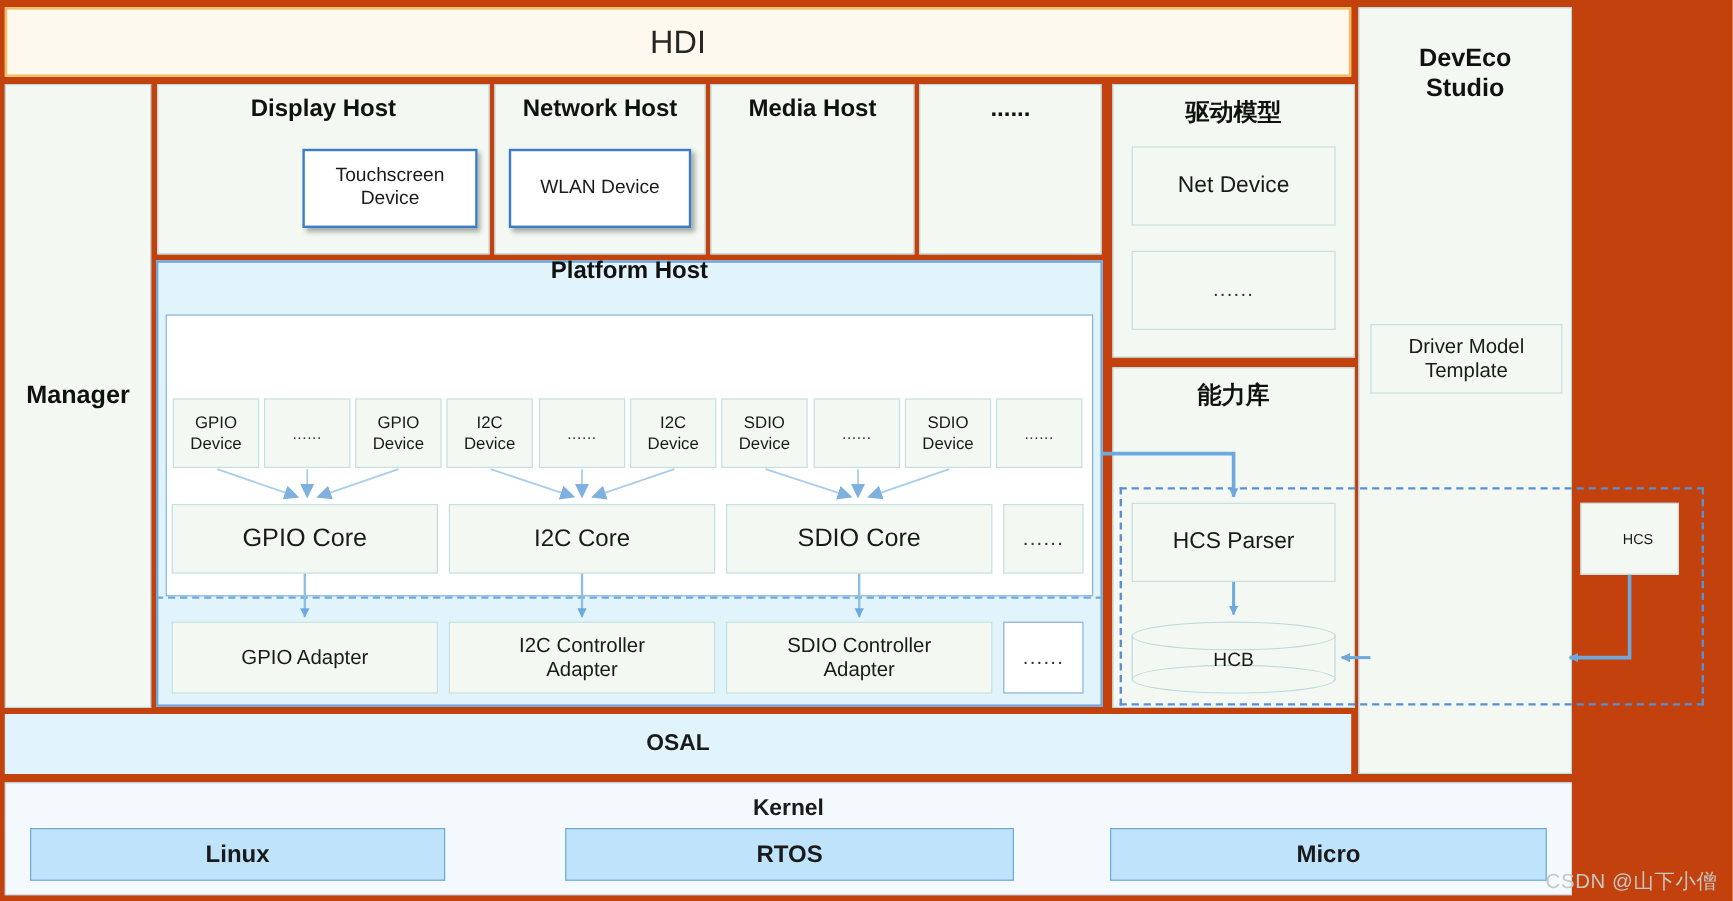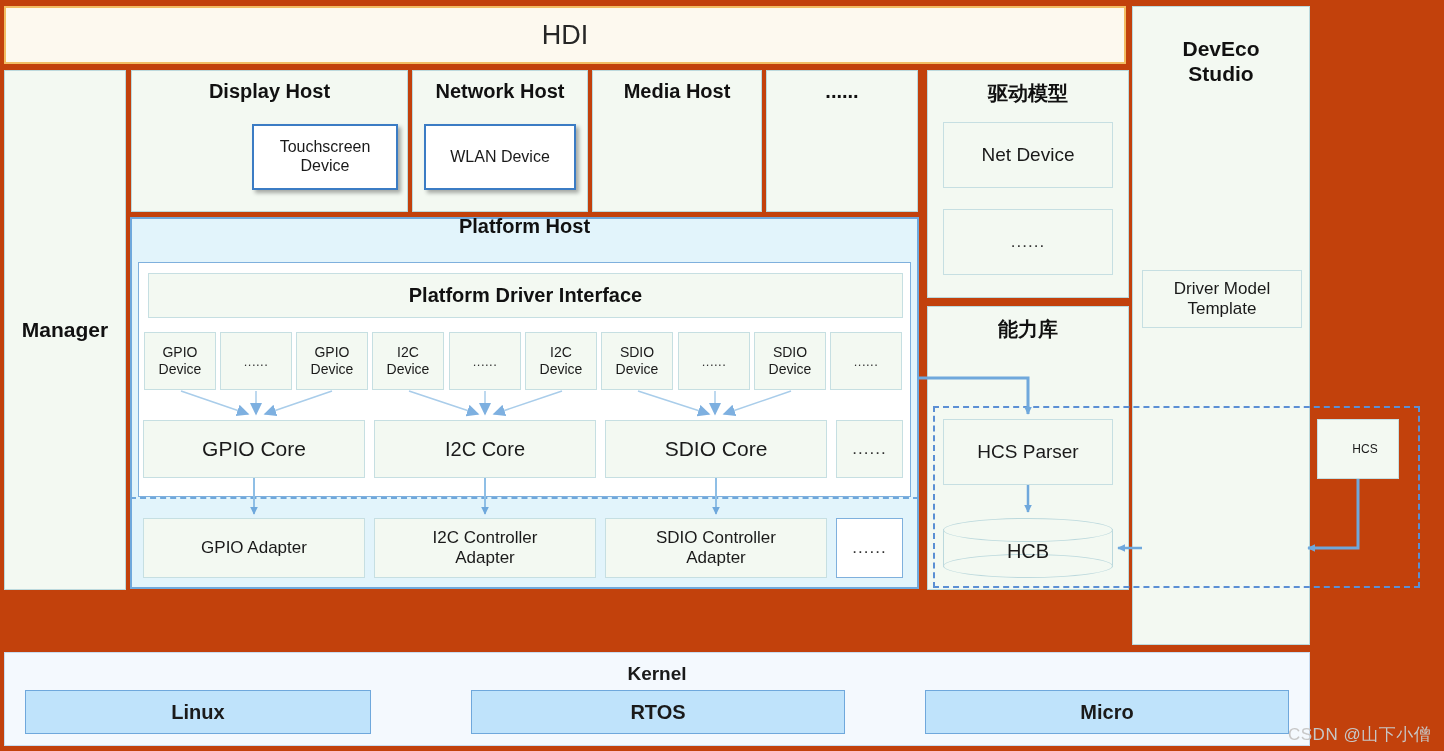--- a/index.html
+++ b/index.html
@@ -85,21 +85,21 @@
   }
   .cyl-top{
     position:absolute;left:0;right:0;top:0;height:22px;
     background:#f3f9f2;border:1.6px solid #bcd9dd;border-radius:50%;
   }
   .cyl-bot{
     position:absolute;left:0;right:0;bottom:0;height:22px;
     background:#f3f9f2;border:1.6px solid #bcd9dd;border-radius:50%;
   }
   .cyl-label{position:absolute;left:0;right:0;top:55%;transform:translateY(-50%);
-             text-align:center;font-size:20px;color:#1a1a1a;}
+             text-align:center;font-size:16px;color:#1a1a1a;}
 
   .watermark{
     font-size:17px;color:#c7c7c7;letter-spacing:0.5px;white-space:nowrap;
   }
   svg.overlay{position:absolute;left:0;top:0;width:1444px;height:751px;pointer-events:none;}
 </style>
 </head>
 <body>
 
 <div id="canvas">
@@ -134,23 +134,20 @@
     <span class="hosttitle">......</span>
   </div>
 
   <div class="abs bluebox" style="left:130px;top:217px;width:789px;height:372px;"></div>
   <div class="abs ctr" style="left:130px;top:210px;width:789px;height:32px;">
     <span class="phtitle">Platform Host</span>
   </div>
 
   <div class="abs whitebox" style="left:138px;top:262px;width:773px;height:235px;"></div>
 
-  <div class="abs green-soft ctr" style="left:148px;top:273px;width:755px;height:45px;">
-    <span class="pdititle">Platform Driver Interface</span>
-  </div>
 
   <div class="abs green-soft ctr" style="left:144px;top:332px;width:72px;height:58px;">
     <span class="smalltext">GPIO<br>Device</span>
   </div>
   <div class="abs green-soft ctr" style="left:220px;top:332px;width:72px;height:58px;">
     <span class="dots-sm">......</span>
   </div>
   <div class="abs green-soft ctr" style="left:296px;top:332px;width:72px;height:58px;">
     <span class="smalltext">GPIO<br>Device</span>
   </div>
@@ -238,20 +235,23 @@
       <span>Driver Model</span><br><span>Template</span>
     </span>
   </div>
 
   <div class="abs green-soft ctr" style="left:1317px;top:419px;width:82px;height:60px;">
     <span class="bodytext" style="font-size:12px;margin-left:14px;">HCS</span>
   </div>
 
   <div class="abs dashed-blue" style="left:933px;top:406px;width:487px;height:182px;"></div>
 
+  <div class="abs osal ctr" style="left:4px;top:595px;width:1122px;height:50px;">
+    <span>OSAL</span>
+  </div>
 
   <div class="abs kernelwrap topctr" style="left:4px;top:652px;width:1306px;height:94px;">
     <span style="font-weight:bold;font-size:19px;color:#1a1a1a;padding-top:10px;">Kernel</span>
   </div>
   <div class="abs kernelitem ctr" style="left:25px;top:690px;width:346px;height:44px;">
     <span>Linux</span>
   </div>
   <div class="abs kernelitem ctr" style="left:471px;top:690px;width:374px;height:44px;">
     <span>RTOS</span>
   </div>

